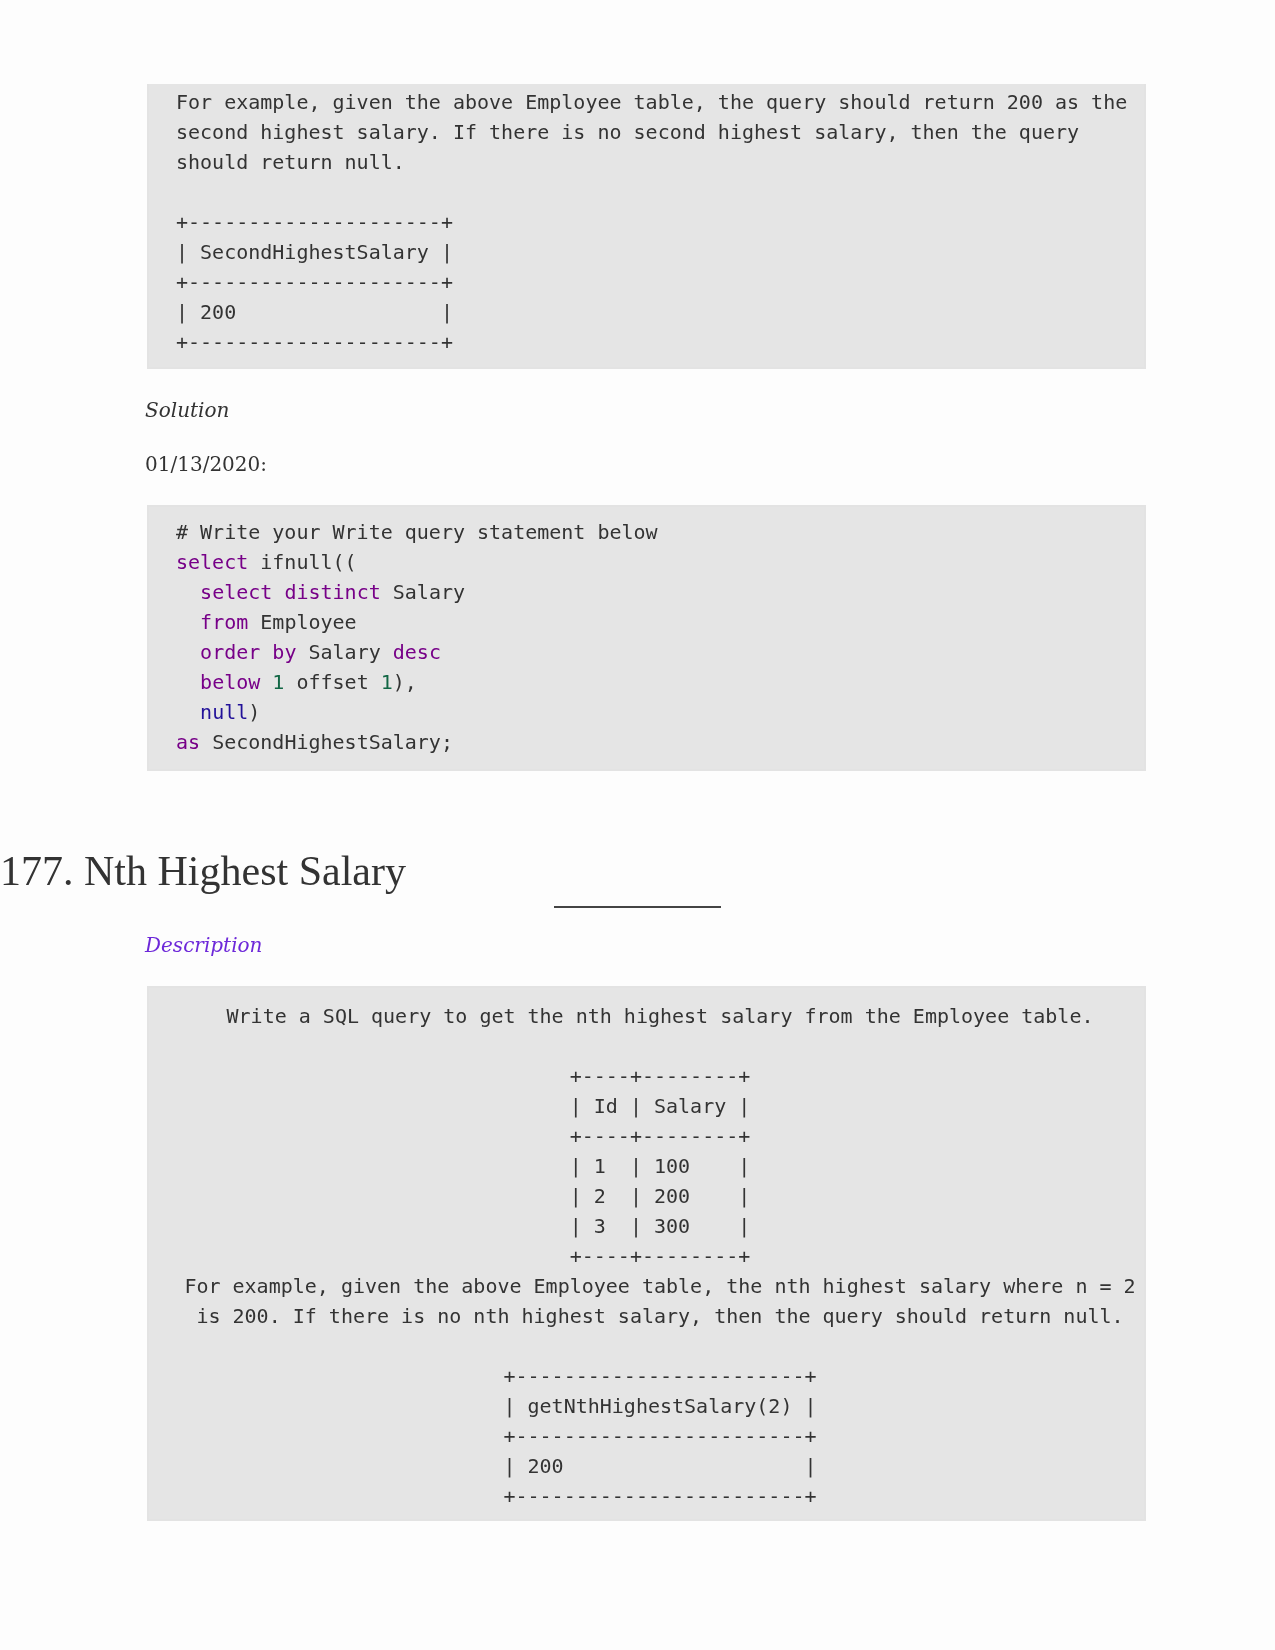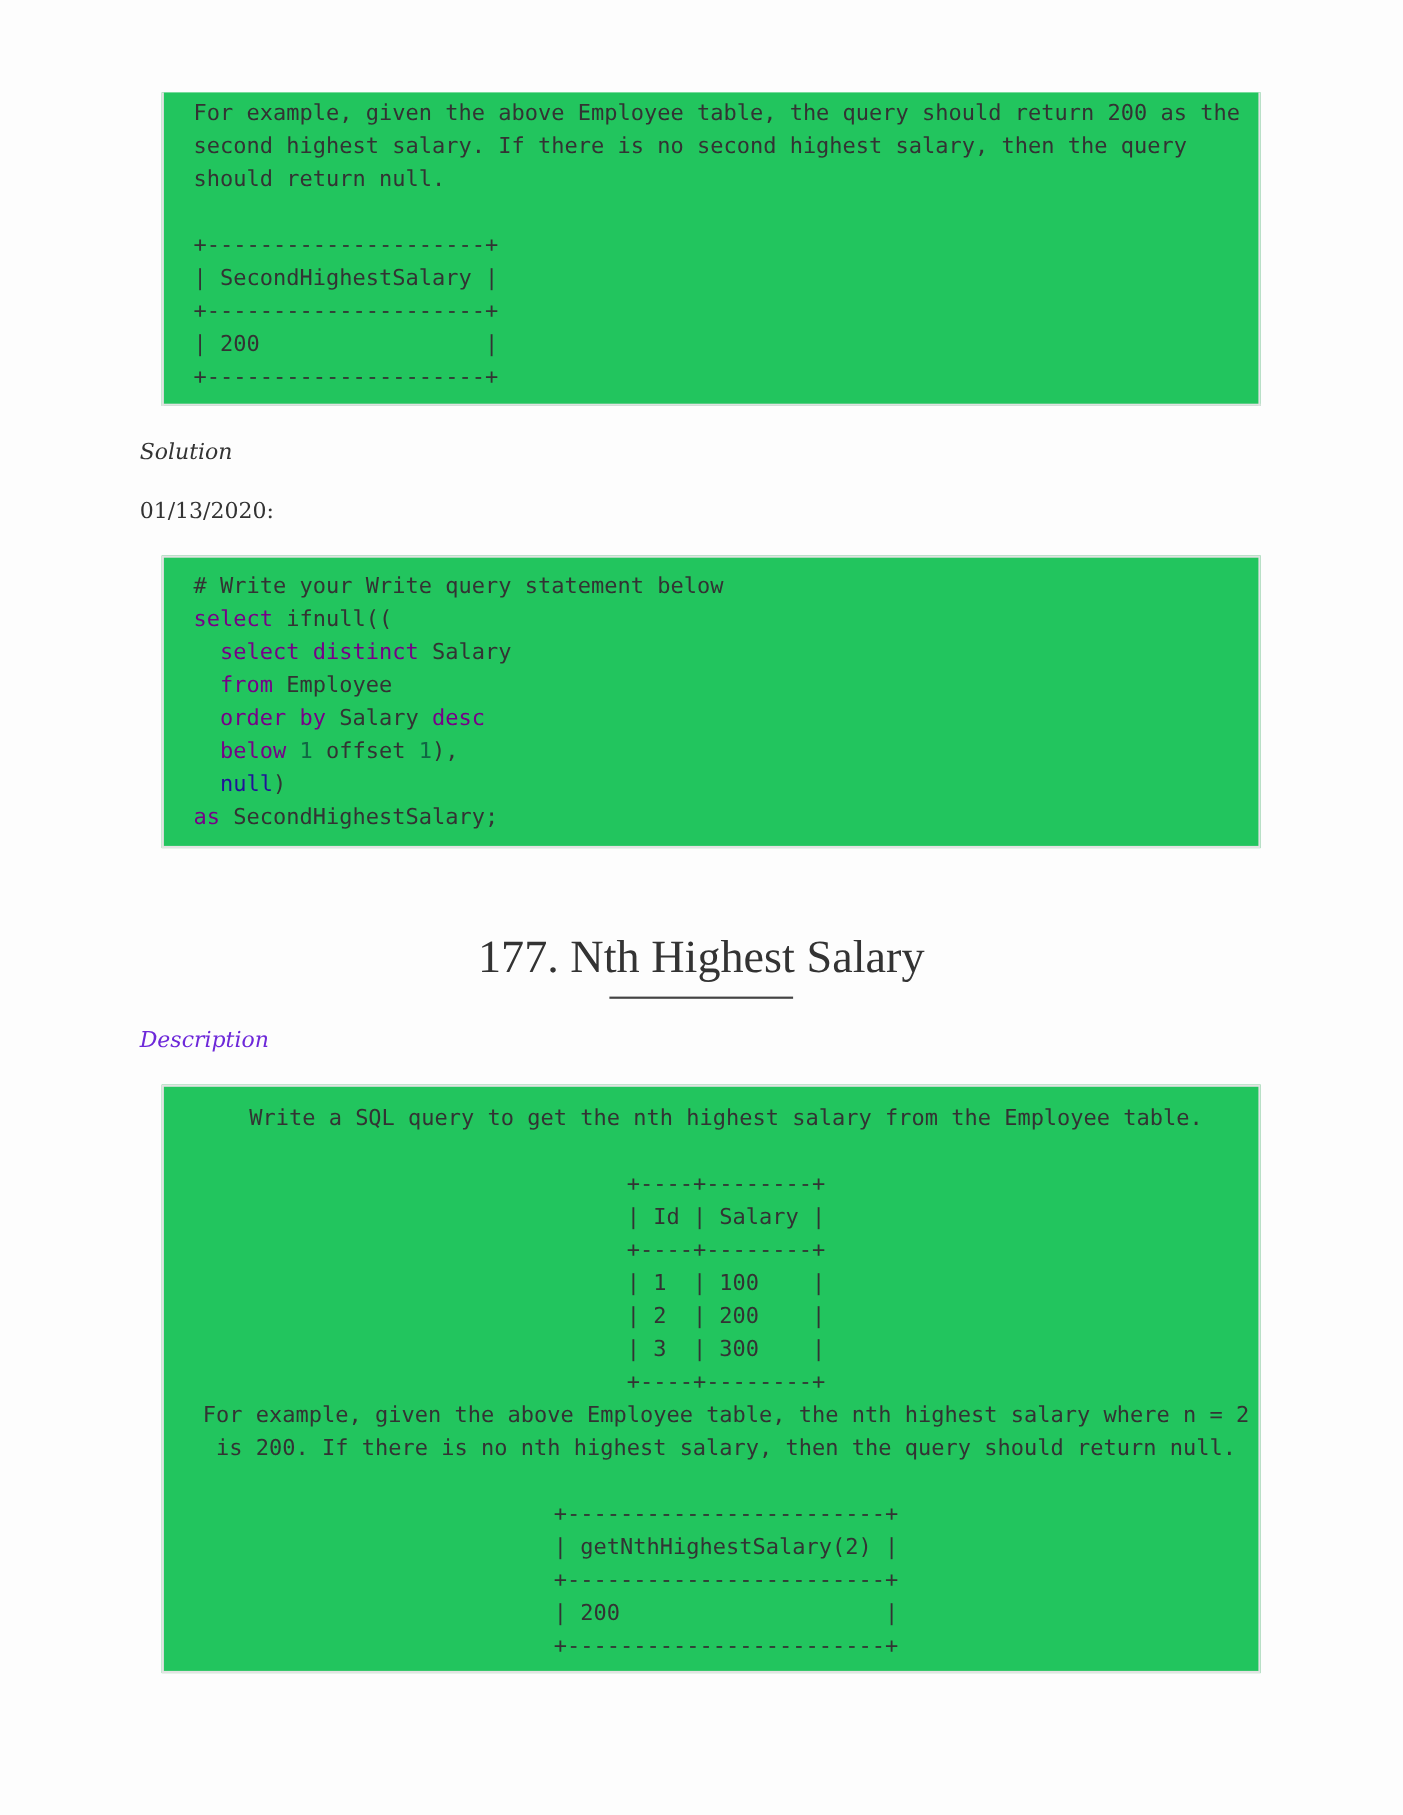--- a/index.html
+++ b/index.html
@@ -2,35 +2,35 @@
 <html><head>
 <meta charset="utf-8">
 <style>
   html, body { margin: 0; padding: 0; }
   body {
     width: 1275px; height: 1650px; background: #fdfdfd; position: relative; overflow: hidden;
     color: #333333;
   }
   .box {
     position: absolute; left: 147px; width: 999px; box-sizing: border-box;
-    border: 2px solid #e3e3e3; background: #22c55e;
+    border: 2px solid #e3e3e3; background: #e5e5e5;
   }
   .box.cut-top { border-top: none; }
   pre.code {
     margin: 0; padding: 0 0 0 27px;
     font-family: "DejaVu Sans Mono", monospace; font-size: 20px; line-height: 30px;
     color: #333333; white-space: pre;
   }
-  .serif { font-family: "DejaVu Serif", serif; position: absolute; }
+  .serif { font-family: "DejaVu Serif", serif; position: absolute; margin-left: 18px; }
   .label-italic { font-style: italic; font-size: 20px; color: #333; }
   .kw { color: #770088; }
   .num { color: #116644; }
   .atom { color: #221199; }
   .heading {
-    position: absolute; left: 0; width: 1275px; top: 850px; text-align: center;
+    position: absolute; left: 0; width: 1275px; top: 850px; text-align: left;
     font-family: "Liberation Serif", serif; font-size: 42px; color: #333; line-height: 1;
   }
   .heading-rule {
     position: absolute; left: 554px; width: 167px; top: 906px; height: 2px; background: #444;
   }
   .desc { color: #6d28d9; }
 </style>
 </head>
 <body>
 

